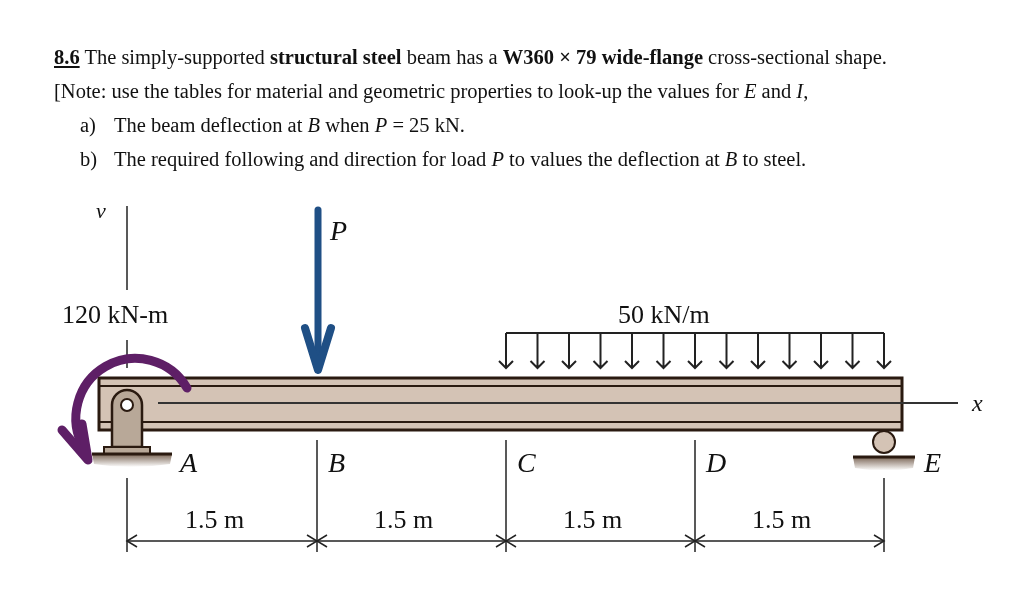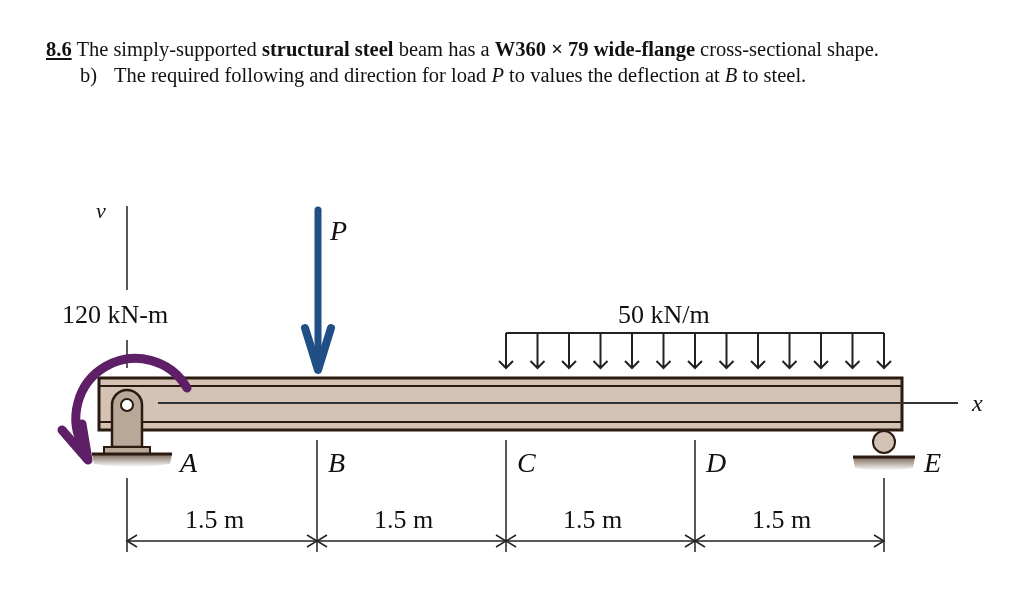--- a/index.html
+++ b/index.html
@@ -1,33 +1,35 @@
 <!DOCTYPE html>
 <html><head>
 <meta charset="utf-8">
 <style>
   html, body { margin: 0; padding: 0; background: #ffffff; }
   body { width: 1024px; height: 596px; position: relative; overflow: hidden;
          font-family: "Liberation Serif", serif; color: #111; }
   .problem { position: absolute; left: 46px; top: 36px; width: 960px;
              font-size: 20.5px; line-height: 26px; }
-  .problem p { margin: 0; }
+  .problem p { margin: 8px; }
   .num { font-weight: bold; text-decoration: underline; }
   .b { font-weight: bold; }
   .i { font-style: italic; }
   .sub { margin-left: 34px !important; }
   .sub .lbl { display: inline-block; width: 34px; }
   svg.fig { position: absolute; left: 0; top: 0; }
   .t { font-family: "Liberation Serif", serif; fill: #111; }
 </style>
 </head>
 <body>
 
 <div class="problem">
   <p><span class="num">8.6</span><span> The simply-supported </span><span class="b">structural steel</span><span> beam has a </span><span class="b">W360 × 79 wide-flange</span><span> cross-sectional shape.</span></p>
+  <p><span>[Note: use the tables for material and geometric properties to look-up the values for </span><span class="i">E</span><span> and </span><span class="i">I</span><span>,</span></p>
+  <p class="sub"><span class="lbl">a)</span><span>The beam deflection at </span><span class="i">B</span><span> when </span><span class="i">P</span><span> = 25 kN.</span></p>
   <p class="sub"><span class="lbl">b)</span><span>The required following and direction for load </span><span class="i">P</span><span> to values the deflection at </span><span class="i">B</span><span> to steel.</span></p>
 </div>
 
 <svg class="fig" width="1024" height="596" viewBox="0 0 1024 596">
   <defs>
     <linearGradient id="groundGrad" x1="0" y1="0" x2="0" y2="1">
       <stop offset="0" stop-color="#7a6555"></stop>
       <stop offset="1" stop-color="#ffffff"></stop>
     </linearGradient>
   </defs>

